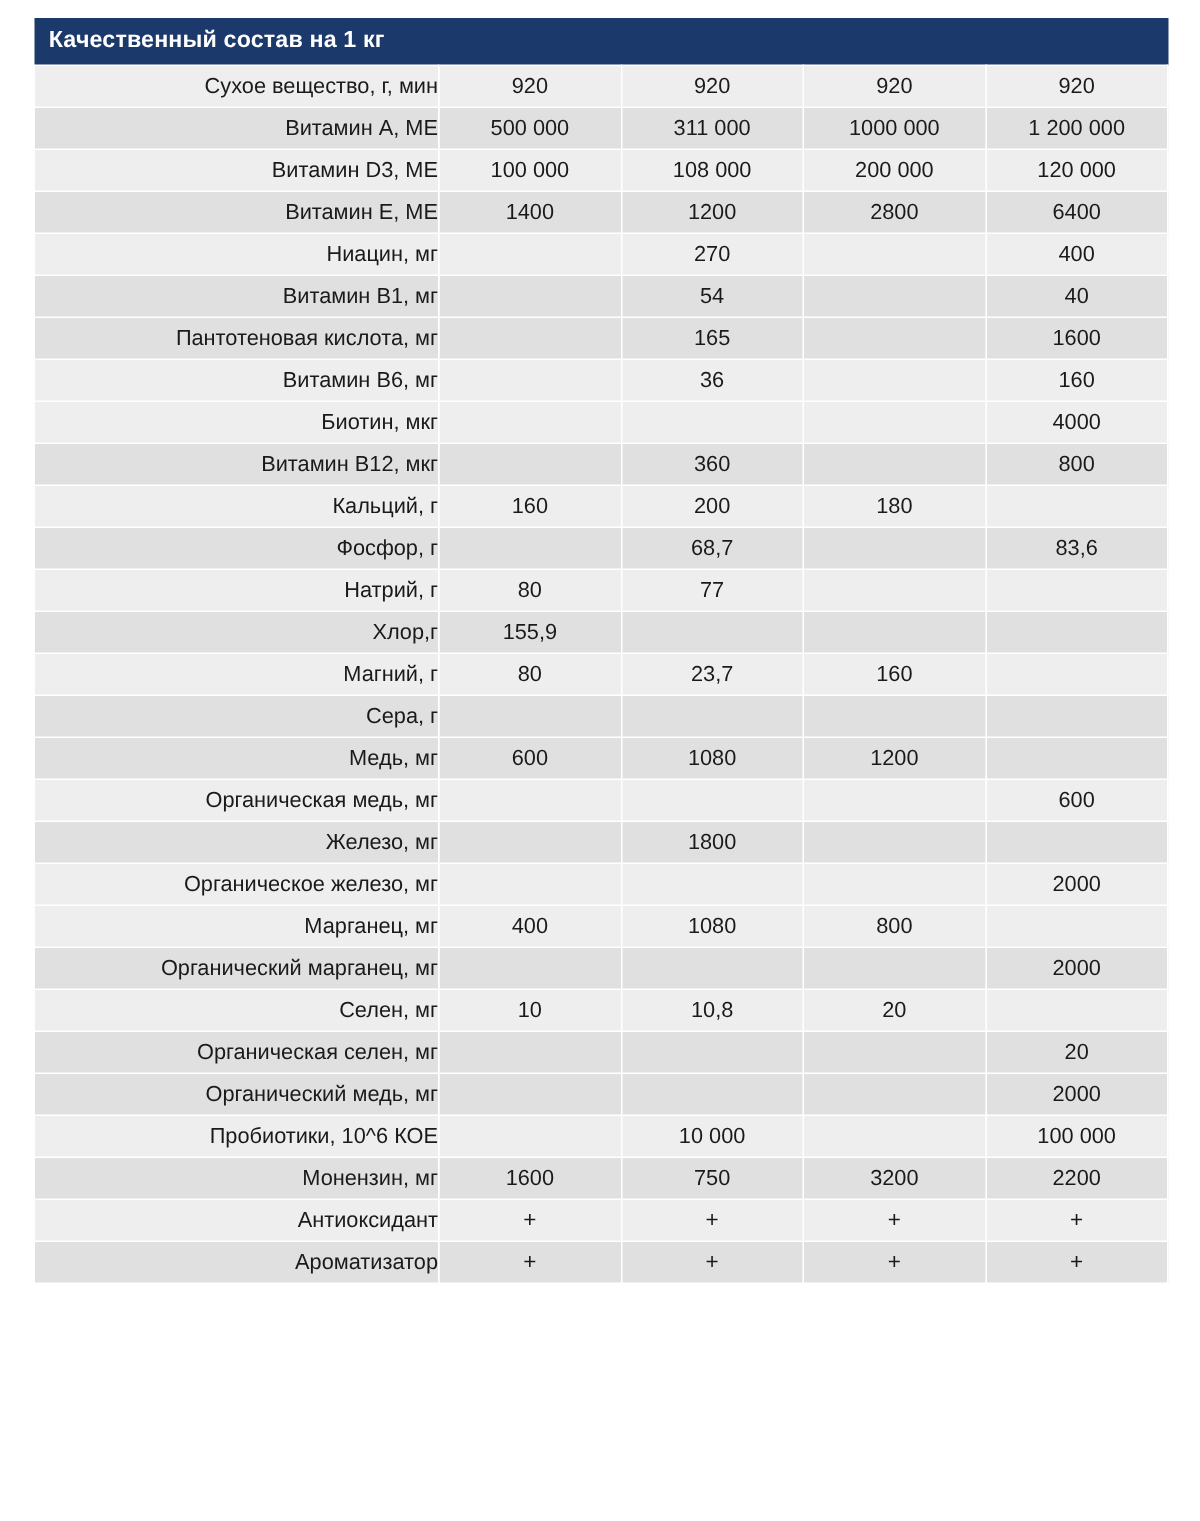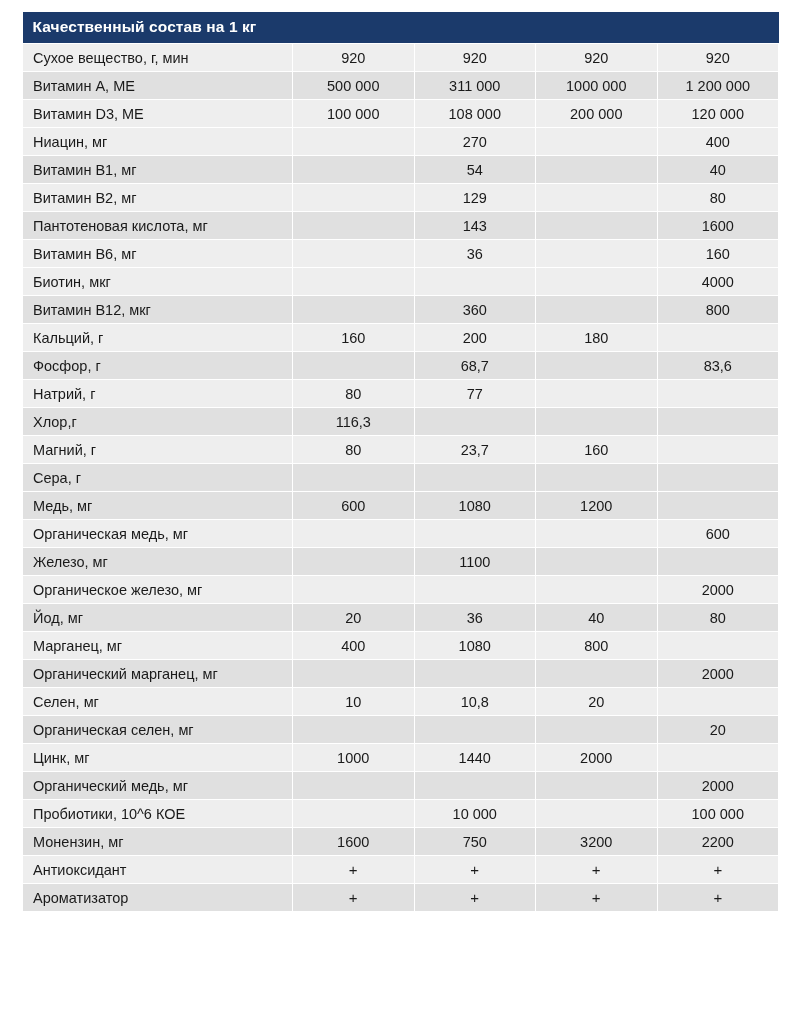--- a/index.html
+++ b/index.html
@@ -44,21 +44,21 @@
     border-bottom: 1px solid #ffffff;
     border-left: 1px solid #ffffff;
     border-right: 1px solid #ffffff;
     background: #e4e4e4;
   }
   tbody tr.odd td { background: #eeeeee; }
   tbody tr.even td { background: #e0e0e0; }
 
   td.name {
     padding-left: 10px;
-    text-align: left;
+    text-align: right;
     white-space: nowrap;
     overflow: hidden;
   }
   td.val {
     text-align: center;
   }
   .plus { font-size: 15px; }
 </style>
 </head>
 <body>
@@ -92,45 +92,45 @@
           <td class="val">1000 000</td>
           <td class="val">1 200 000</td>
         </tr>
         <tr class="odd">
           <td class="name">Витамин D3, МЕ</td>
           <td class="val">100 000</td>
           <td class="val">108 000</td>
           <td class="val">200 000</td>
           <td class="val">120 000</td>
         </tr>
+        <tr class="even">
+          <td class="name">Витамин Е, МЕ</td>
+          <td class="val">1400</td>
+          <td class="val">1200</td>
+          <td class="val">2800</td>
+          <td class="val">6400</td>
+        </tr>
         <tr class="odd">
           <td class="name">Ниацин, мг</td>
           <td class="val"></td>
           <td class="val">270</td>
           <td class="val"></td>
           <td class="val">400</td>
         </tr>
         <tr class="even">
           <td class="name">Витамин В1, мг</td>
           <td class="val"></td>
           <td class="val">54</td>
           <td class="val"></td>
           <td class="val">40</td>
         </tr>
-        <tr class="odd">
-          <td class="name">Витамин В2, мг</td>
-          <td class="val"></td>
-          <td class="val">129</td>
-          <td class="val"></td>
-          <td class="val">80</td>
-        </tr>
         <tr class="even">
           <td class="name">Пантотеновая кислота, мг</td>
           <td class="val"></td>
-          <td class="val">143</td>
+          <td class="val">165</td>
           <td class="val"></td>
           <td class="val">1600</td>
         </tr>
         <tr class="odd">
           <td class="name">Витамин В6, мг</td>
           <td class="val"></td>
           <td class="val">36</td>
           <td class="val"></td>
           <td class="val">160</td>
         </tr>
@@ -164,21 +164,21 @@
         </tr>
         <tr class="odd">
           <td class="name">Натрий, г</td>
           <td class="val">80</td>
           <td class="val">77</td>
           <td class="val"></td>
           <td class="val"></td>
         </tr>
         <tr class="even">
           <td class="name">Хлор,г</td>
-          <td class="val">116,3</td>
+          <td class="val">155,9</td>
           <td class="val"></td>
           <td class="val"></td>
           <td class="val"></td>
         </tr>
         <tr class="odd">
           <td class="name">Магний, г</td>
           <td class="val">80</td>
           <td class="val">23,7</td>
           <td class="val">160</td>
           <td class="val"></td>
@@ -200,37 +200,30 @@
         <tr class="odd">
           <td class="name">Органическая медь, мг</td>
           <td class="val"></td>
           <td class="val"></td>
           <td class="val"></td>
           <td class="val">600</td>
         </tr>
         <tr class="even">
           <td class="name">Железо, мг</td>
           <td class="val"></td>
-          <td class="val">1100</td>
+          <td class="val">1800</td>
           <td class="val"></td>
           <td class="val"></td>
         </tr>
         <tr class="odd">
           <td class="name">Органическое железо, мг</td>
           <td class="val"></td>
           <td class="val"></td>
           <td class="val"></td>
           <td class="val">2000</td>
-        </tr>
-        <tr class="even">
-          <td class="name">Йод, мг</td>
-          <td class="val">20</td>
-          <td class="val">36</td>
-          <td class="val">40</td>
-          <td class="val">80</td>
         </tr>
         <tr class="odd">
           <td class="name">Марганец, мг</td>
           <td class="val">400</td>
           <td class="val">1080</td>
           <td class="val">800</td>
           <td class="val"></td>
         </tr>
         <tr class="even">
           <td class="name">Органический марганец, мг</td>
@@ -245,27 +238,20 @@
           <td class="val">10,8</td>
           <td class="val">20</td>
           <td class="val"></td>
         </tr>
         <tr class="even">
           <td class="name">Органическая селен, мг</td>
           <td class="val"></td>
           <td class="val"></td>
           <td class="val"></td>
           <td class="val">20</td>
-        </tr>
-        <tr class="odd">
-          <td class="name">Цинк, мг</td>
-          <td class="val">1000</td>
-          <td class="val">1440</td>
-          <td class="val">2000</td>
-          <td class="val"></td>
         </tr>
         <tr class="even">
           <td class="name">Органический медь, мг</td>
           <td class="val"></td>
           <td class="val"></td>
           <td class="val"></td>
           <td class="val">2000</td>
         </tr>
         <tr class="odd">
           <td class="name">Пробиотики, 10^6 КОЕ</td>

